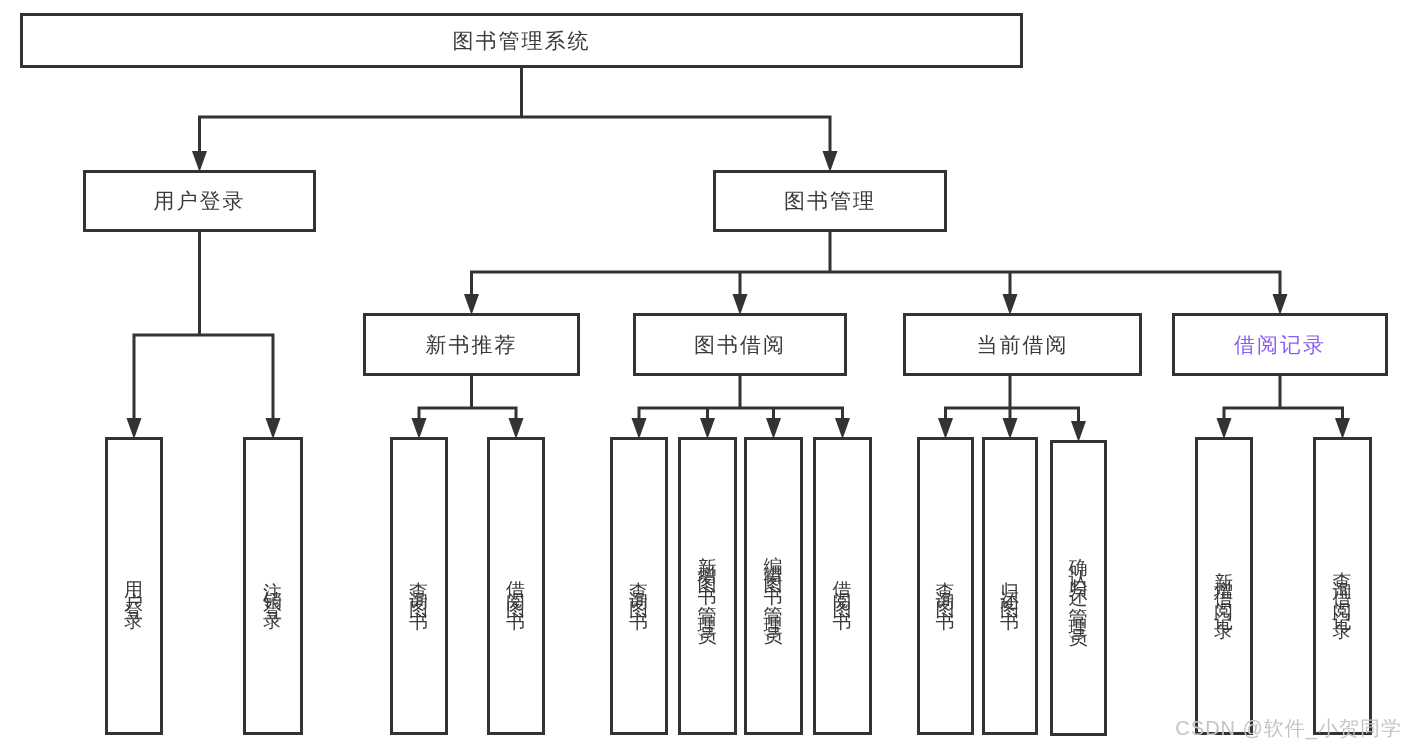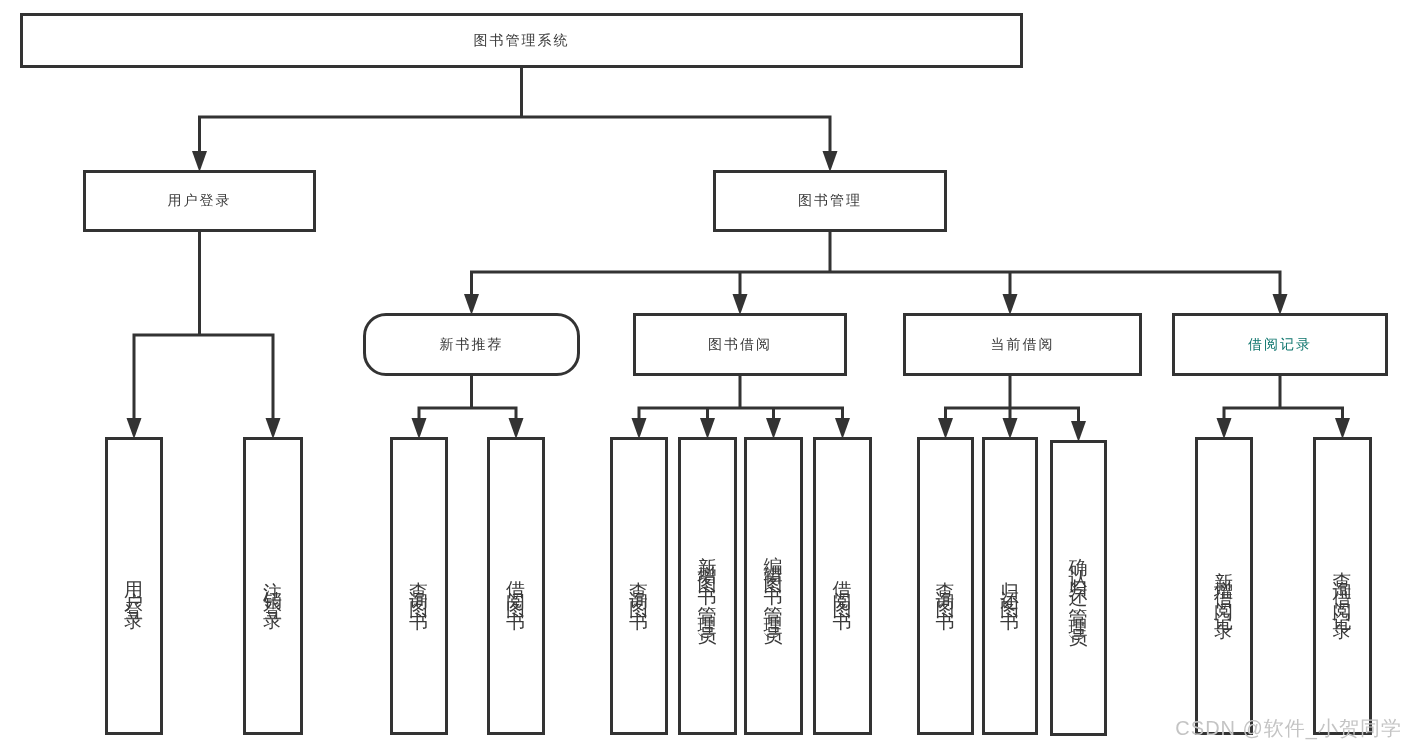--- a/index.html
+++ b/index.html
@@ -18,21 +18,21 @@
     position:absolute;
     box-sizing:border-box;
     background:#ffffff;
     border:3px solid #333333;
     display:flex;
     align-items:center;
     justify-content:center;
     color:#3a3a3a;
   }
   .node.h .lbl {
-    font-size:14px;
+    font-size:21px;
     letter-spacing:2px;
     white-space:nowrap;
   }
   .node.v .lbl {
     writing-mode:vertical-rl;
     text-orientation:mixed;
     font-size:19px;
     line-height:1;
     letter-spacing:10px;
   }
@@ -75,30 +75,30 @@
   <div id="nodes">
       <div class="node h" style="left: 20px; top: 13px; width: 1003px; height: 55px; border-color: rgb(51, 51, 51); background: rgb(255, 255, 255); color: rgb(58, 58, 58);">
         <span class="lbl">图书管理系统</span>
       </div>
       <div class="node h" style="left: 83px; top: 170px; width: 233px; height: 62px; border-color: rgb(51, 51, 51); background: rgb(255, 255, 255); color: rgb(58, 58, 58);">
         <span class="lbl">用户登录</span>
       </div>
       <div class="node h" style="left: 713px; top: 170px; width: 234px; height: 62px; border-color: rgb(51, 51, 51); background: rgb(255, 255, 255); color: rgb(58, 58, 58); text-align: right;">
         <span class="lbl">图书管理</span>
       </div>
-      <div class="node h" style="left: 363px; top: 313px; width: 217px; height: 63px; border-color: rgb(51, 51, 51); background: rgb(255, 255, 255); color: rgb(58, 58, 58); border-radius: 23px;">
+      <div class="node h" style="left: 363px; top: 313px; width: 217px; height: 63px; border-color: rgb(51, 51, 51); background: rgb(255, 255, 255); color: rgb(58, 58, 58);">
         <span class="lbl">新书推荐</span>
       </div>
       <div class="node h" style="left: 633px; top: 313px; width: 214px; height: 63px; border-color: rgb(51, 51, 51); background: rgb(255, 255, 255); color: rgb(58, 58, 58);">
         <span class="lbl">图书借阅</span>
       </div>
       <div class="node h" style="left: 903px; top: 313px; width: 239px; height: 63px; border-color: rgb(51, 51, 51); background: rgb(255, 255, 255); color: rgb(58, 58, 58);">
         <span class="lbl">当前借阅</span>
       </div>
-      <div class="node h" style="left: 1172px; top: 313px; width: 216px; height: 63px; border-color: rgb(51, 51, 51); background: rgb(255, 255, 255); color: #0f766e;">
+      <div class="node h" style="left: 1172px; top: 313px; width: 216px; height: 63px; border-color: rgb(51, 51, 51); background: rgb(255, 255, 255); color: #8b5cf6;">
         <span class="lbl">借阅记录</span>
       </div>
       <div class="node v" style="left: 105px; top: 437px; width: 58px; height: 298px; border-color: rgb(51, 51, 51); background: rgb(255, 255, 255); color: rgb(58, 58, 58);">
         <span class="lbl">用户登录</span>
       </div>
       <div class="node v" style="left: 243px; top: 437px; width: 60px; height: 298px; border-color: rgb(51, 51, 51); background: rgb(255, 255, 255); color: rgb(58, 58, 58);">
         <span class="lbl">注销登录</span>
       </div>
       <div class="node v" style="left: 390px; top: 437px; width: 58px; height: 298px; border-color: rgb(51, 51, 51); background: rgb(255, 255, 255); color: rgb(58, 58, 58);">
         <span class="lbl">查询图书</span>

